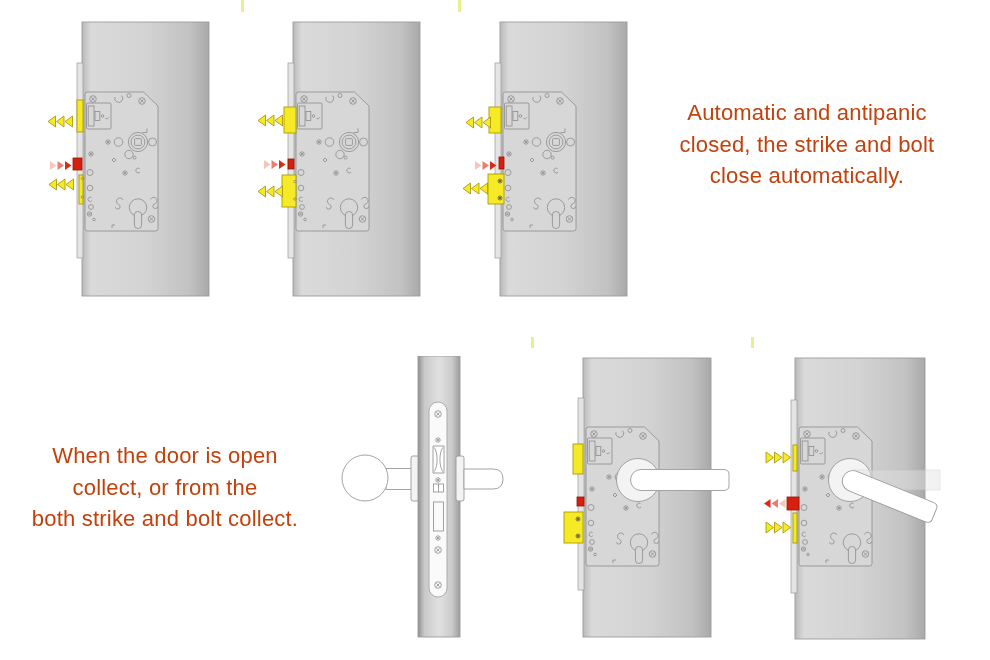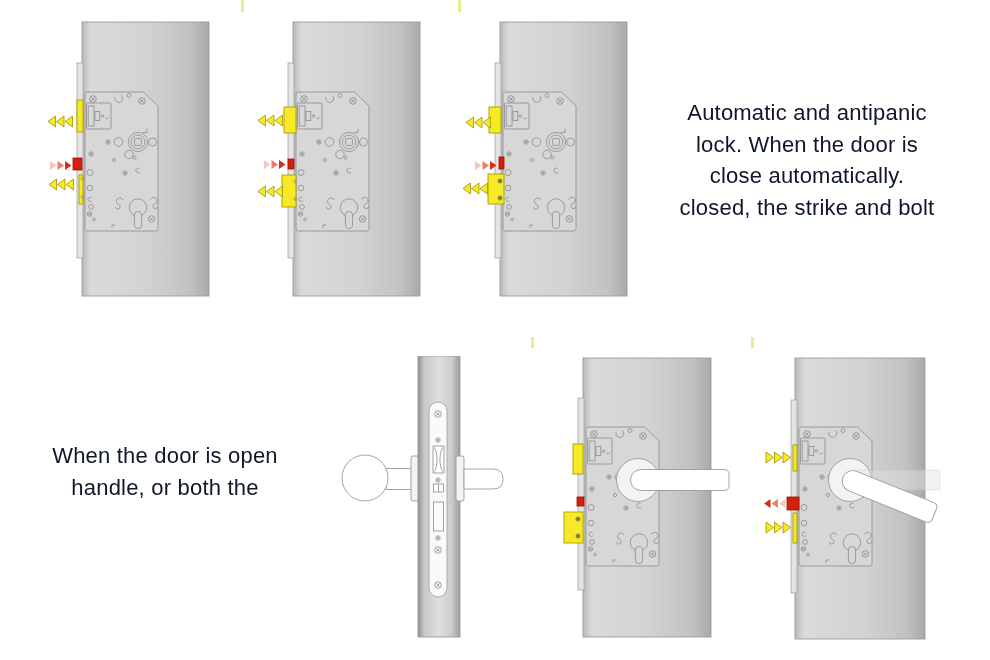--- a/index.html
+++ b/index.html
@@ -1,19 +1,19 @@
 <!DOCTYPE html>
 <html><head>
 <meta charset="utf-8">
 <style>
   html,body{margin:0;padding:0;background:#ffffff;}
   .canvas{position:relative;width:990px;height:660px;background:#ffffff;overflow:hidden;
           font-family:"Liberation Sans", sans-serif;}
   .fig{position:absolute;}
-  .cap{position:absolute;text-align:center;color:#0f172a;font-size:22px;line-height:31.5px;
+  .cap{position:absolute;text-align:center;color:#c2410c;font-size:22px;line-height:31.5px;
        letter-spacing:0.2px;}
   .tick{position:absolute;width:3px;height:12px;background:#e9ee8e;}
   
   .ln{fill:none;stroke:#8c8c8c;stroke-width:0.8;}
   .pl{fill:#d7d7d7;stroke:#8c8c8c;stroke-width:0.8;}
   .pl2{fill:#d7d7d7;stroke:#8c8c8c;stroke-width:0.8;}
   .door{fill:url(#gdoor);stroke:#9b9b9b;stroke-width:0.9;}
   .fplate{fill:#e4e4e4;stroke:#9a9a9a;stroke-width:0.7;}
   .yel{fill:#f6e926;stroke:#a89b00;stroke-width:0.9;}
   .red{fill:#d6200d;stroke:#941505;stroke-width:0.8;}
@@ -161,28 +161,28 @@
       <circle cx="42" cy="177" r="0.9" fill="#333333"></circle>
     </g>
     <rect class="red" x="41" y="136" width="5" height="12"></rect>
     <use href="#ayl" x="8" y="96"></use>
     <use href="#arr" x="17" y="140"></use>
     <use href="#ayl" x="5" y="162"></use>
   </svg>
 
   <div class="cap" style="left:648px;top:97px;width:318px;">
     <div>Automatic and antipanic</div>
-    <div>lock. When the door is</div>
+    <div>closed, the strike and bolt</div>
     <div>close automatically.</div>
-    <div>closed, the strike and bolt</div>
   </div>
 
   <div class="cap" style="left:15px;top:440px;width:300px;">
     <div>When the door is open</div>
-    <div>handle, or both the</div>
+    <div>collect, or from the</div>
+    <div>both strike and bolt collect.</div>
   </div>
 
   <svg class="fig" style="left:335px;top:356px;" width="175" height="284" viewBox="0 0 175 284">
     <rect class="white" x="51" y="112.5" width="27" height="21"></rect>
     <circle class="white" cx="30" cy="122" r="23"></circle>
     <rect class="rose" x="76" y="100" width="13" height="45" rx="2"></rect>
     <rect x="83" y="0" width="42" height="281" fill="url(#gedge)" stroke="#9b9b9b" stroke-width="0.9"></rect>
     <rect class="rose" x="121" y="100" width="8" height="45" rx="2"></rect>
     <path class="white" d="M129,113 H158 Q168,113 168,123 Q168,133 158,133 H129 Z"></path>
     <rect x="94" y="46" width="18" height="195" rx="9" fill="#fafafa" stroke="#a5a5a5" stroke-width="0.9"></rect>

